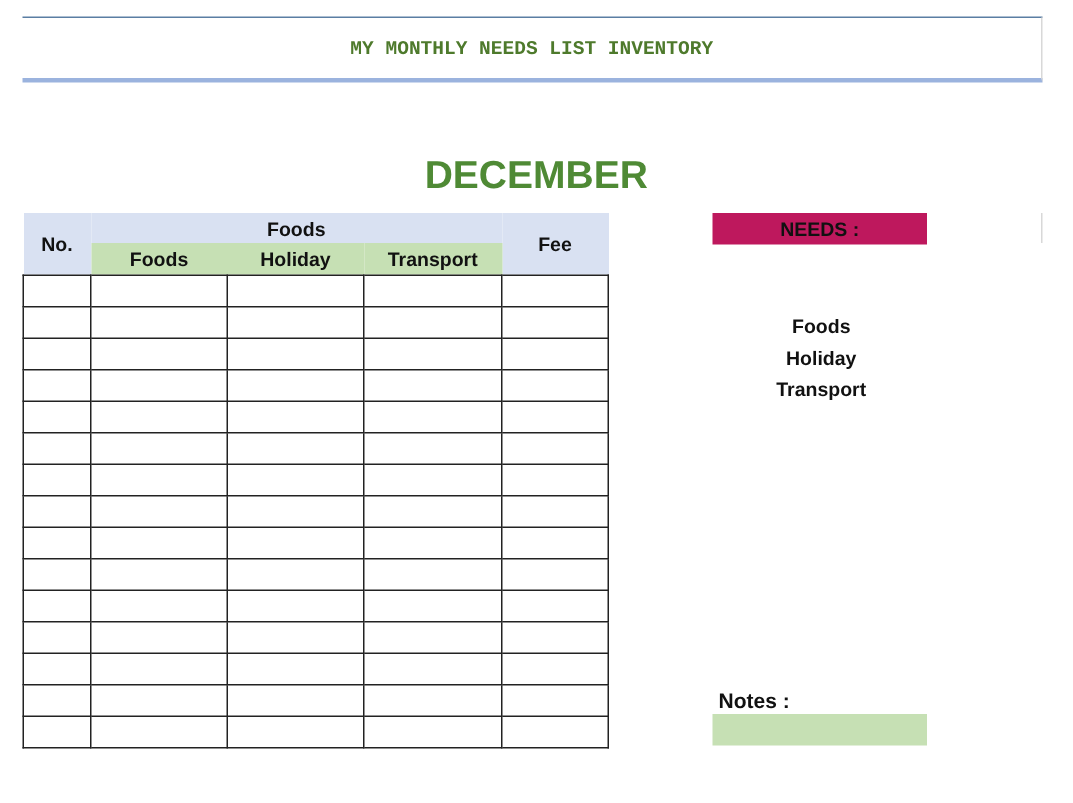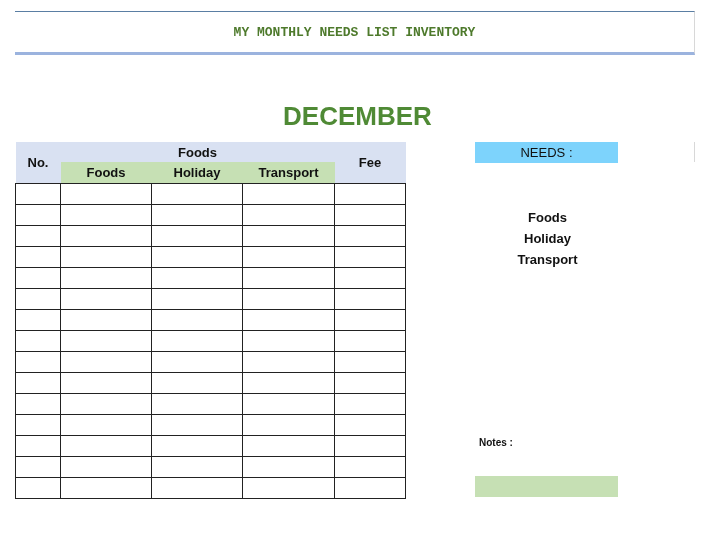--- a/index.html
+++ b/index.html
@@ -5,24 +5,24 @@
   html, body { margin:0; padding:0; background:#ffffff; }
   body { width:715px; height:535px; position:relative; overflow:hidden; font-family:"Liberation Sans", sans-serif; }
   .title-band { position:absolute; left:15px; top:11px; width:680px; height:44px; border-top:1px solid #5a7ea3; border-right:1px solid #d8d8d8; border-bottom:3px solid #9bb3de; box-sizing:border-box; display:flex; align-items:center; justify-content:center;font-family:Liberation Mono, monospace; }
   .title-band span { color:#4e7a2c; font-weight:bold; font-size:13px; }
   .month { position:absolute; left:0; width:715px; top:101px; text-align:center; color:#4f8a35; font-weight:bold; font-size:26px; }
   table.inv { position:absolute; left:15px; top:142px; border-collapse:collapse; table-layout:fixed; }
   table.inv th { font-size:13px; font-weight:bold; color:#111; padding:0; }
   .hdr-blue { background:#d9e1f2; }
   .hdr-green { background:#c6e0b4; }
   table.inv td { border:1px solid #222; height:20px; padding:0; }
-  .needs-label { position:absolute; left:475px; top:142px; width:143px; height:21px; background:#7dd3fc; display:flex; align-items:center; justify-content:center; font-weight:normal; font-size:13px; color:#111; }
+  .needs-label { position:absolute; left:475px; top:142px; width:143px; height:21px; background:#be185d; display:flex; align-items:center; justify-content:center; font-weight:bold; font-size:13px; color:#111; }
   .vline { position:absolute; left:694px; top:142px; width:1px; height:20px; background:#d8d8d8; }
   .needs-list { position:absolute; left:475px; top:207px; width:145px; text-align:center; font-weight:bold; font-size:13px; color:#111; line-height:21px; }
-  .notes-label { position:absolute; left:479px; top:437px; font-weight:bold; font-size:10px; color:#111; }
+  .notes-label { position:absolute; left:479px; top:459px; font-weight:bold; font-size:14px; color:#111; }
   .notes-box { position:absolute; left:475px; top:476px; width:143px; height:21px; background:#c6e0b4; }
 </style>
 </head>
 <body>
 
 <div class="title-band">
   <span>MY MONTHLY NEEDS LIST INVENTORY</span>
 </div>
 
 <div class="month">DECEMBER</div>

